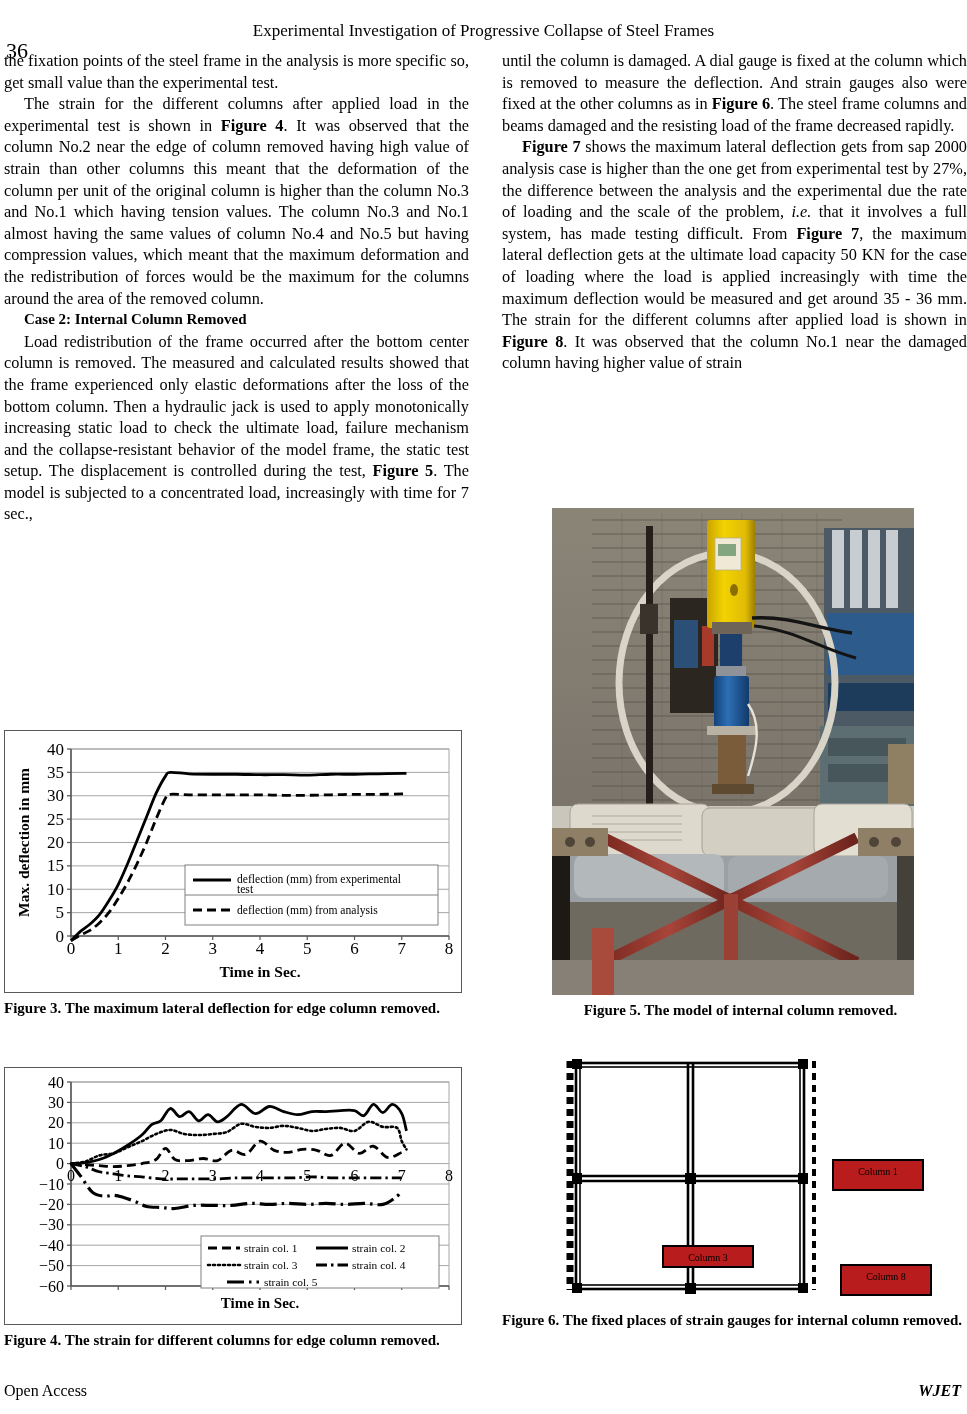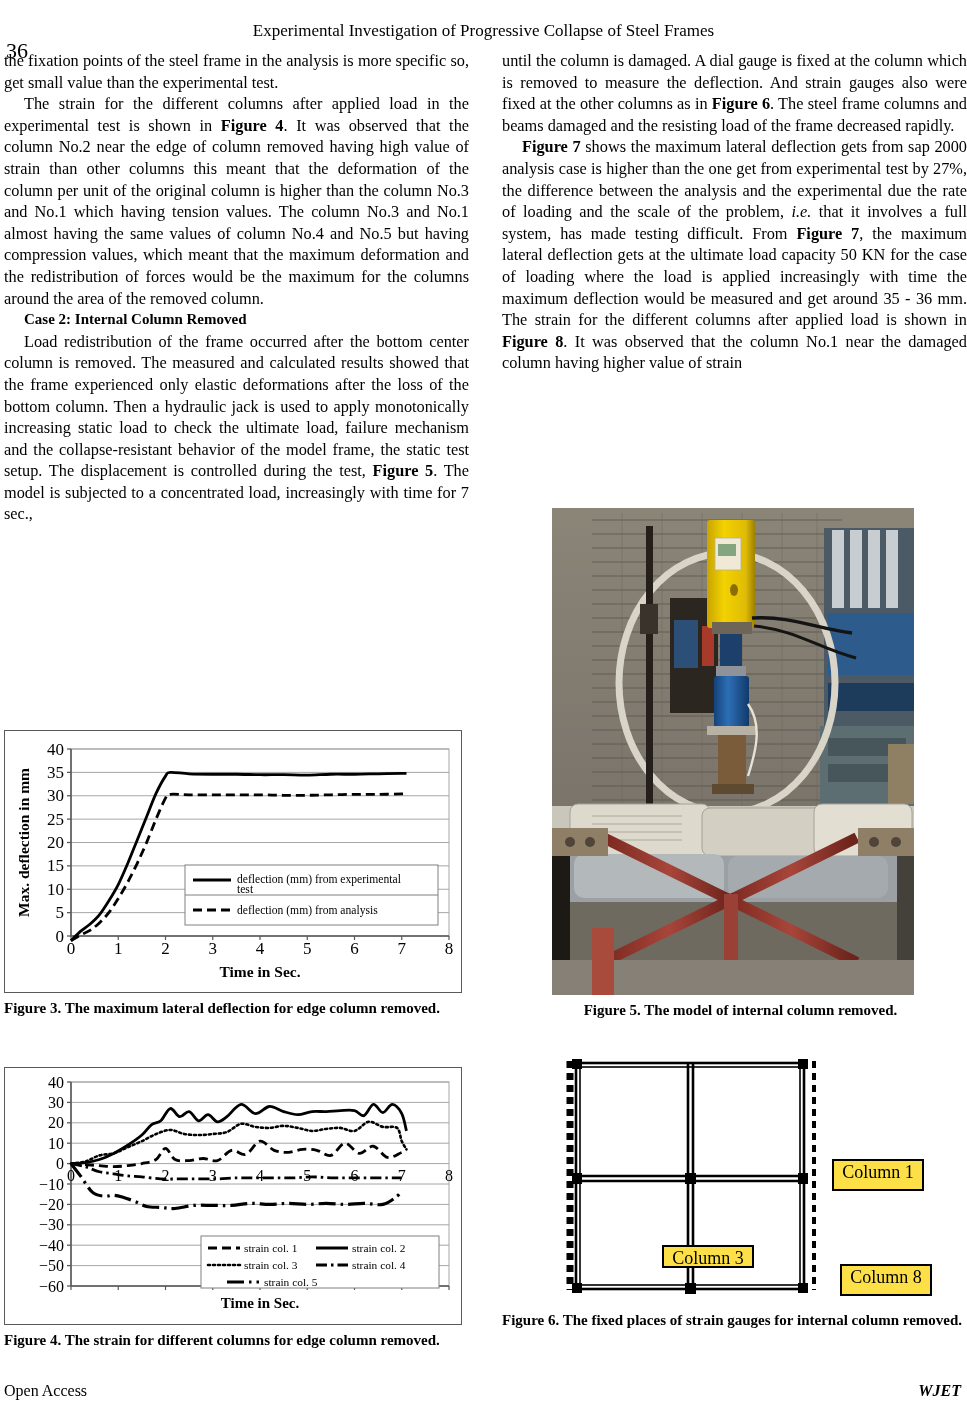--- a/index.html
+++ b/index.html
@@ -94,22 +94,22 @@
     position: relative;
     overflow: hidden;
     background: #6d6a61;
   }
 
   
   .framewrap { position: relative; }
   .labelbox {
     position: absolute;
     border: 2px solid #000;
-    background: #fde047;
-    font-size: 18px;
+    background: #b91c1c;
+    font-size: 10px;
     line-height: 22px;
     text-align: center;
     box-sizing: border-box;
   }
 
   
   .footer {
     position: absolute;
     left: 0;
     top: 1382px;

